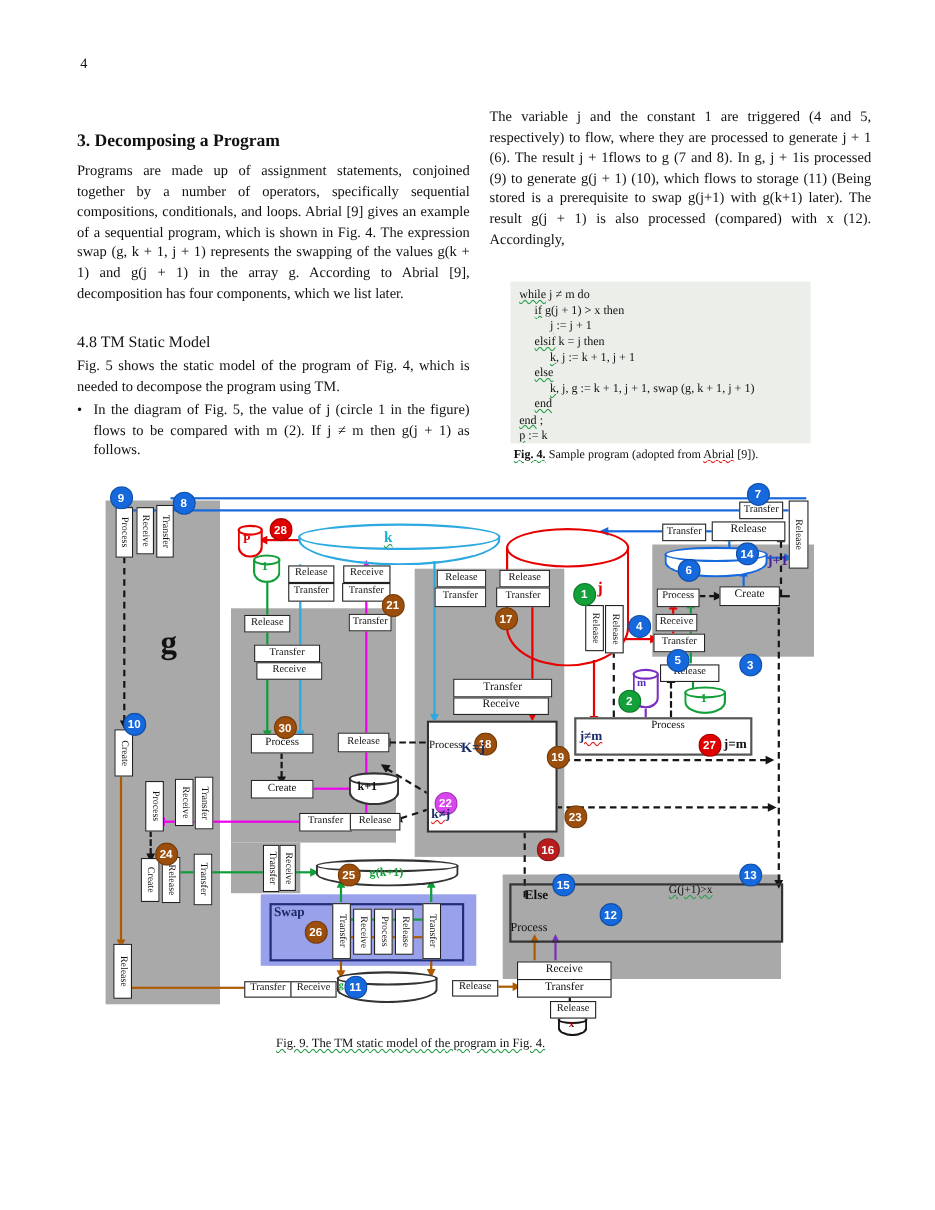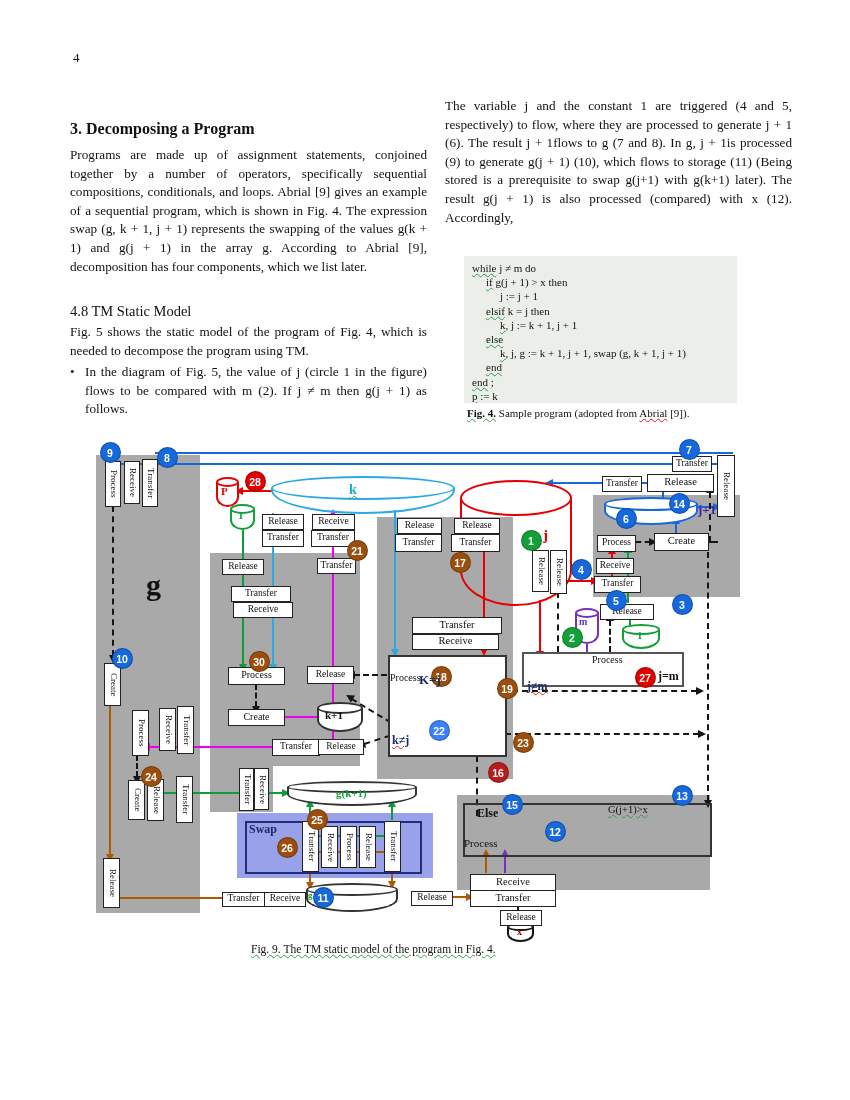--- a/index.html
+++ b/index.html
@@ -280,47 +280,47 @@
       <div class="circle" style="left: 668.5px; top: 492.5px; background: rgb(22, 104, 221);">14</div>
       <div class="circle" style="left: 615.5px; top: 507.5px; background: rgb(22, 104, 221);">6</div>
       <div class="circle" style="left: 570.5px; top: 558.5px; background: rgb(22, 104, 221);">4</div>
       <div class="circle" style="left: 605.5px; top: 589.5px; background: rgb(22, 104, 221);">5</div>
       <div class="circle" style="left: 561.5px; top: 626.5px; background: rgb(19, 160, 56);">2</div>
       <div class="circle" style="left: 671.5px; top: 593.5px; background: rgb(22, 104, 221);">3</div>
       <div class="circle" style="left: 111.5px; top: 647.5px; background: rgb(22, 104, 221);">10</div>
       <div class="circle" style="left: 248.5px; top: 650.5px; background: rgb(156, 79, 12);">30</div>
       <div class="circle" style="left: 430.5px; top: 665.5px; background: rgb(156, 79, 12);">18</div>
       <div class="circle" style="left: 496.5px; top: 677.5px; background: rgb(156, 79, 12);">19</div>
-      <div class="circle" style="left: 394.5px; top: 719.5px; background: #3b82f6; margin-left: 34px;">22</div>
+      <div class="circle" style="left: 394.5px; top: 719.5px; background: #d946ef;">22</div>
       <div class="circle" style="left: 512.5px; top: 731.5px; background: rgb(156, 79, 12);">23</div>
       <div class="circle" style="left: 487.5px; top: 761.5px; background: #b91c1c;">16</div>
       <div class="circle" style="left: 140.5px; top: 765.5px; background: rgb(156, 79, 12);">24</div>
       <div class="circle" style="left: 634.5px; top: 666.5px; background: rgb(224, 0, 0);">27</div>
-      <div class="circle" style="left: 306.5px; top: 784.5px; background: rgb(156, 79, 12); margin-top: 24px;">25</div>
+      <div class="circle" style="left: 306.5px; top: 784.5px; background: rgb(156, 79, 12);">25</div>
       <div class="circle" style="left: 276.5px; top: 836.5px; background: rgb(156, 79, 12);">26</div>
       <div class="circle" style="left: 312.5px; top: 886.5px; background: rgb(22, 104, 221);">11</div>
       <div class="circle" style="left: 544.5px; top: 820.5px; background: rgb(22, 104, 221);">12</div>
       <div class="circle" style="left: 671.5px; top: 784.5px; background: rgb(22, 104, 221);">13</div>
       <div class="circle" style="left: 501.5px; top: 793.5px; background: rgb(22, 104, 221);">15</div>
       <div class="lbl" style="left: 146px; top: 568px; font-size: 30px; color: rgb(17, 17, 17); font-weight: bold;">g</div>
       <div class="lbl wavy-g" style="left: 349px; top: 482px; font-size: 14px; color: rgb(25, 176, 216); font-weight: bold;">k</div>
       <div class="lbl" style="left: 221px; top: 485px; font-size: 11px; color: rgb(230, 0, 0); font-weight: bold;">P</div>
       <div class="lbl" style="left: 238px; top: 509px; font-size: 11px; color: rgb(19, 160, 56); font-weight: bold;">1</div>
       <div class="lbl" style="left: 543px; top: 527px; font-size: 15px; color: rgb(230, 0, 0); font-weight: bold;">j</div>
       <div class="lbl" style="left: 650px; top: 502px; font-size: 13px; color: #4c1d95; font-weight: bold; margin-left: 48px;">j+1</div>
       <div class="lbl" style="left: 579px; top: 616px; font-size: 10px; color: rgb(91, 47, 192); font-weight: bold;">m</div>
       <div class="lbl" style="left: 637px; top: 629px; font-size: 11px; color: rgb(19, 160, 56); font-weight: bold;">1</div>
       <div class="lbl" style="left: 325px; top: 709px; font-size: 11px; color: rgb(17, 17, 17); font-weight: bold;">k+1</div>
       <div class="lbl" style="left: 336px; top: 787px; font-size: 11px; color: rgb(19, 160, 56); font-weight: bold;">g(k+1)</div>
       <div class="lbl" style="left: 308px; top: 890px; font-size: 9px; color: rgb(19, 160, 56); font-weight: bold;">g</div>
       <div class="lbl" style="left: 517px; top: 926px; font-size: 10px; color: rgb(139, 0, 0); font-weight: bold;">x</div>
       <div class="lbl" style="left: 390px; top: 672px; font-size: 10px; color: rgb(17, 17, 17);">Process</div>
       <div class="lbl" style="left: 419px; top: 672px; font-size: 13px; color: rgb(26, 42, 102); font-weight: bold;">K=j</div>
       <div class="lbl wavy-r" style="left: 392px; top: 733px; font-size: 12px; color: rgb(26, 42, 102); font-weight: bold;">k≠j</div>
-      <div class="lbl wavy-r" style="left: 527px; top: 679px; font-size: 12px; color: rgb(26, 42, 102); font-weight: bold;">j≠m</div>
+      <div class="lbl wavy-r" style="left: 527px; top: 662px; font-size: 12px; color: rgb(26, 42, 102); font-weight: bold;">j≠m</div>
       <div class="lbl" style="left: 592px; top: 654px; font-size: 10px; color: rgb(17, 17, 17);">Process</div>
       <div class="lbl" style="left: 658px; top: 669px; font-size: 12px; color: rgb(17, 17, 17); font-weight: bold;">j=m</div>
       <div class="lbl" style="left: 477px; top: 806px; font-size: 12px; color: rgb(17, 17, 17); font-weight: bold;">Else</div>
       <div class="lbl wavy-g" style="left: 608px; top: 804px; font-size: 10.5px; color: rgb(17, 17, 17);">G(j+1)&gt;x</div>
       <div class="lbl" style="left: 464px; top: 837px; font-size: 11px; color: rgb(17, 17, 17);">Process</div>
       <div class="lbl" style="left: 249px; top: 822px; font-size: 12px; color: rgb(26, 42, 102); font-weight: bold;">Swap</div>
     </div>
   <div class="fig-cap wavy-g" style="left:251px;top:943px;font-size:11.5px">Fig. 9. The TM static model of the program in Fig. 4.</div>
 </div>
 

